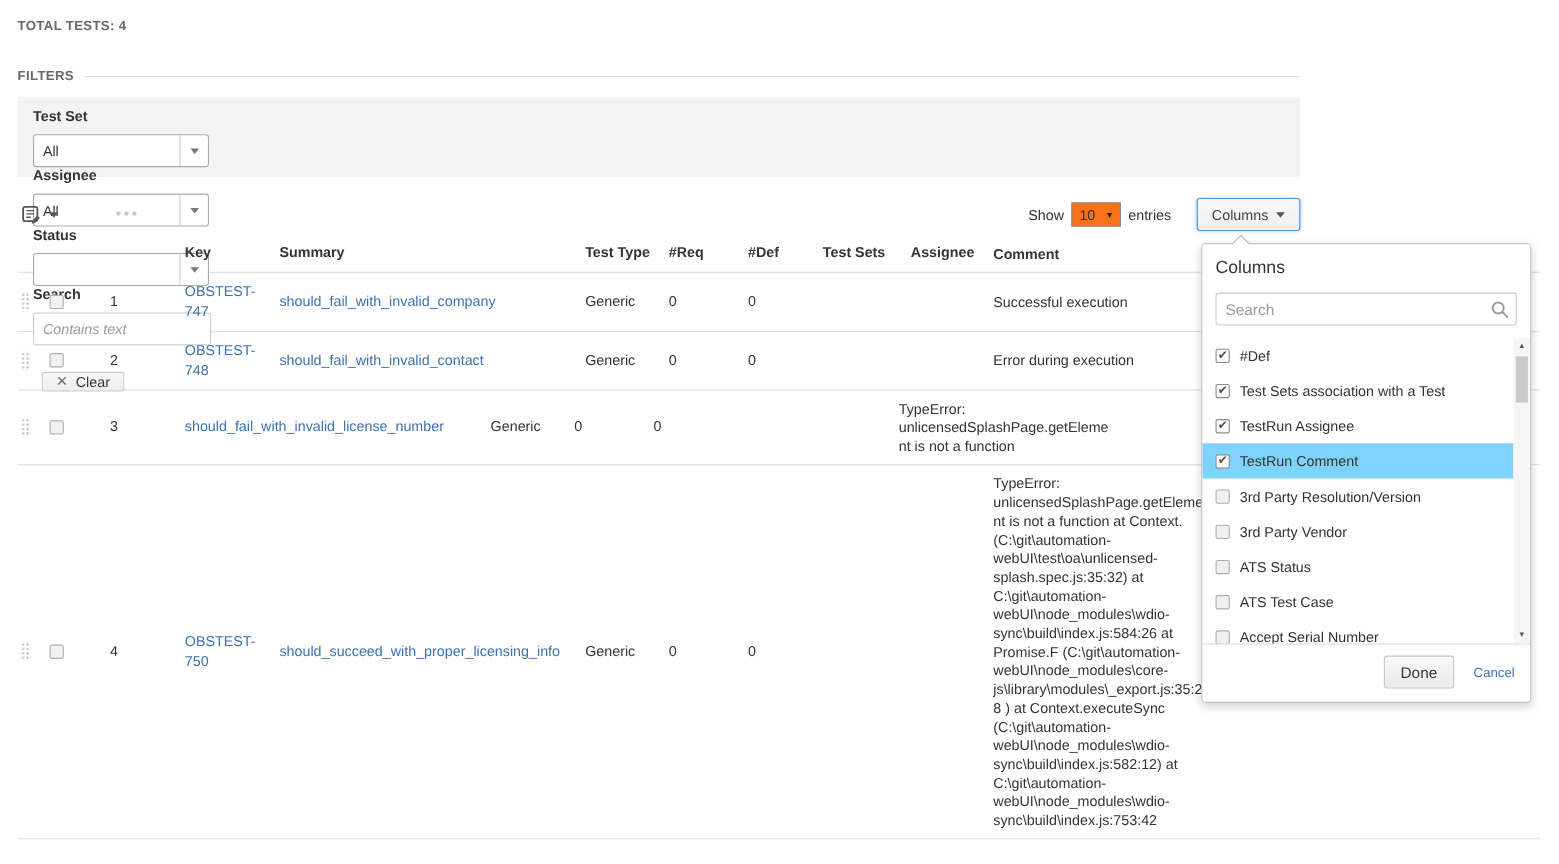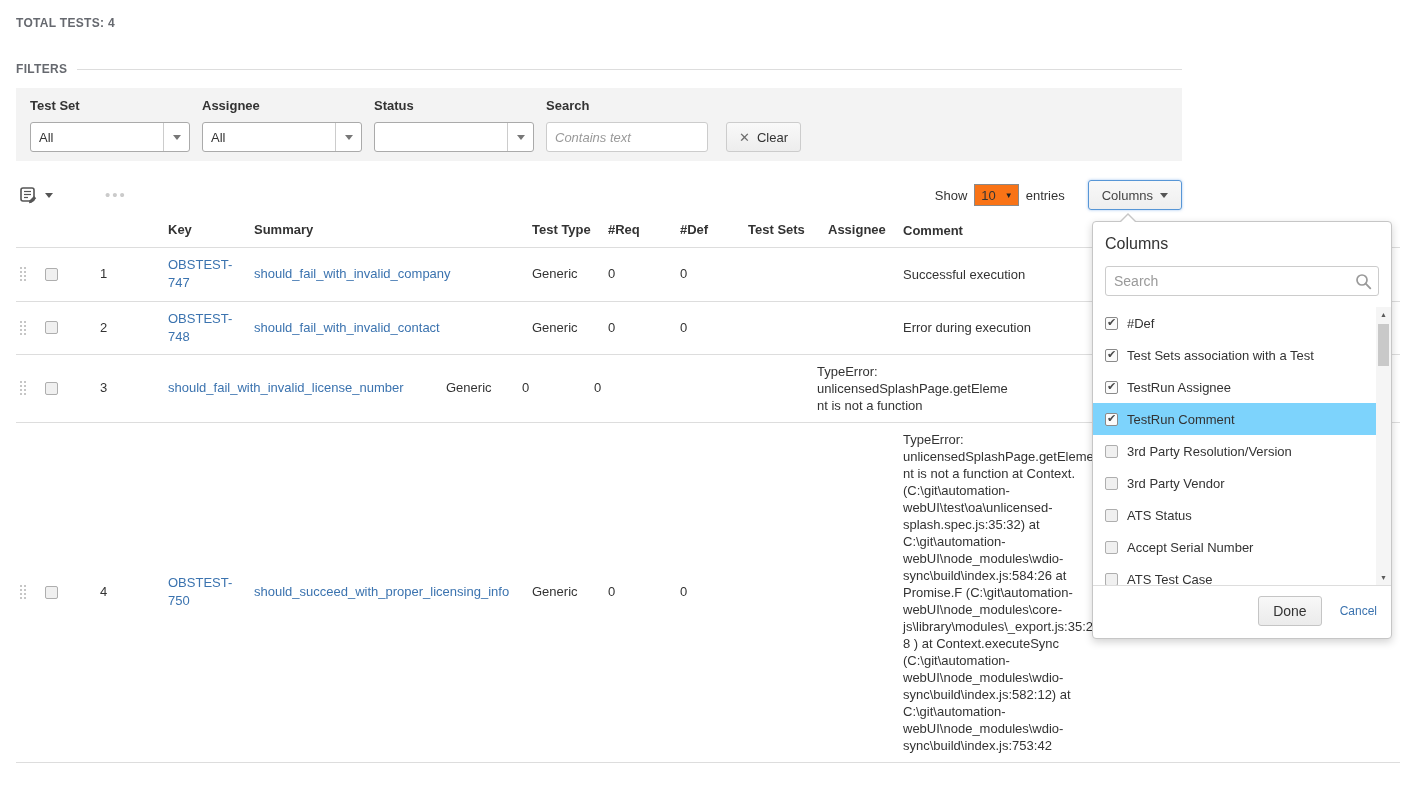--- a/index.html
+++ b/index.html
@@ -10,21 +10,21 @@
     font-size:13px; color:#333;
   }
   .content { margin:0 16px; width:1166px; }
 
   
   .total-tests { padding-top:16px; font-size:12px; font-weight:bold; color:#66696f; letter-spacing:.3px; }
   .filters-heading { margin-top:32px; display:flex; align-items:center; font-size:12px; font-weight:bold; color:#66696f; letter-spacing:.3px; }
   .hline { flex:1; height:1px; background:#ddd; margin-left:10px; }
 
   
-  .filter-bar { background:#f3f3f3; margin-top:12px; padding:10px 14px; display:flex; align-items:flex-start; height:73px; }
+  .filter-bar { background:#f3f3f3; margin-top:12px; padding:10px 14px; display:flex; align-items:flex-start; height:73px;flex-direction:column; }
   .filter-field { width:172px; }
   .f-label { font-weight:bold; font-size:13px; color:#333; margin-bottom:8px; line-height:16px; }
   .sel { display:flex; width:160px; height:30px; background:#fff; border:1px solid #aaa; border-radius:3px; cursor:pointer; }
   .sel-text { flex:1; padding:7px 8px; font-size:13px; color:#333; white-space:nowrap; overflow:hidden; }
   .sel-btn { width:26px; border-left:1px solid #ccc; display:flex; align-items:center; justify-content:center; }
   .caret { width:0; height:0; border-left:4px solid transparent; border-right:4px solid transparent; border-top:5px solid #777; }
   .search-input { width:162px; height:30px; border:1px solid #ccc; border-radius:3px; padding:0 8px; font-size:13px; color:#333; font-family:inherit;font-style:italic; }
   .search-input::placeholder { color:#9a9a9a; }
   .clear-btn { margin-top:24px; margin-left:8px; height:30px; padding:0 12px; background:linear-gradient(#f9f9f9,#ededed); border:1px solid #ccc; border-radius:3px; font-size:13px; color:#333; display:flex; align-items:center; gap:7px; cursor:pointer; font-family:inherit; }
   .x-glyph { font-weight:bold; color:#6d6d6d; font-size:13px; }
@@ -321,26 +321,26 @@
           <span class="p-label">3rd Party Vendor</span>
         </div>
 
         <div class="p-item">
           <span class="cb"></span>
           <span class="p-label">ATS Status</span>
         </div>
 
         <div class="p-item">
           <span class="cb"></span>
+          <span class="p-label">ATS Test Case</span>
+        </div>
+
+        <div class="p-item">
+          <span class="cb"></span>
           <span class="p-label">Accept Serial Number</span>
-        </div>
-
-        <div class="p-item">
-          <span class="cb"></span>
-          <span class="p-label">ATS Test Case</span>
         </div>
 
     </div>
     <div class="vscroll">
       <div class="sb-up">▲</div>
       <div class="sb-thumb"></div>
       <div class="sb-down">▼</div>
     </div>
   </div>
   <div class="panel-footer">

